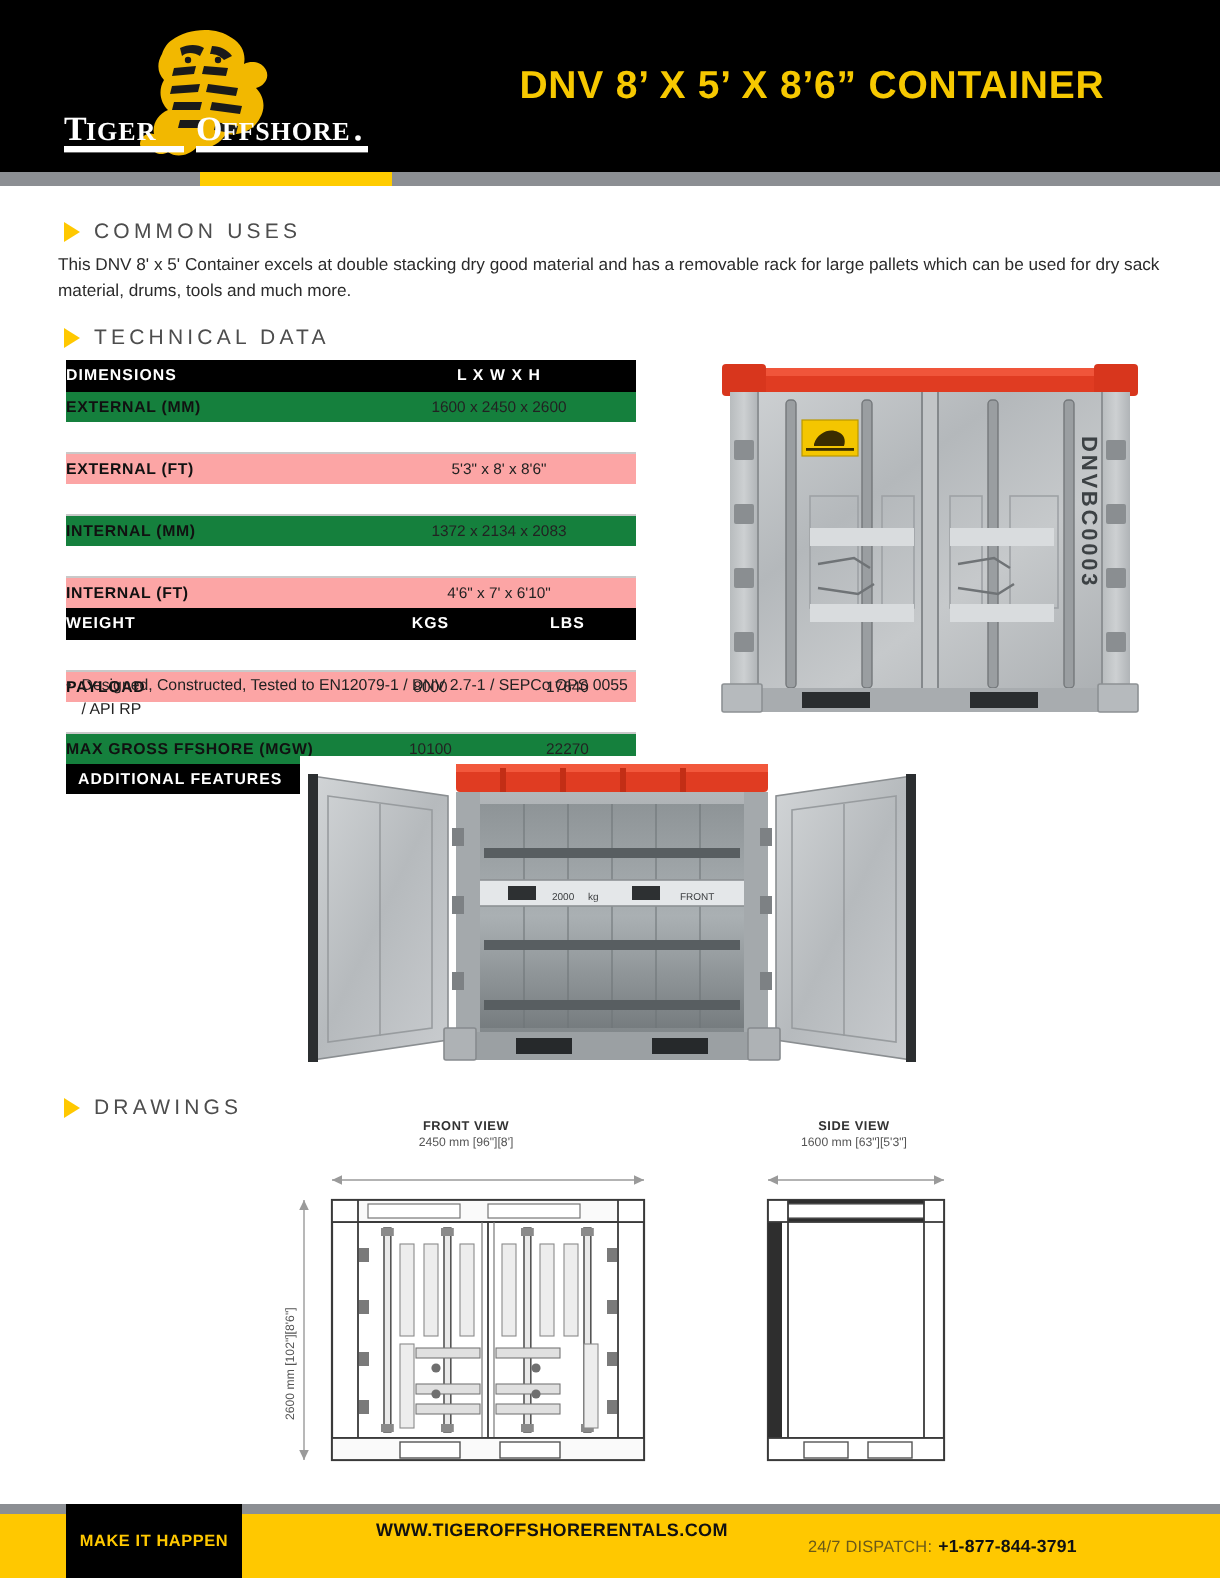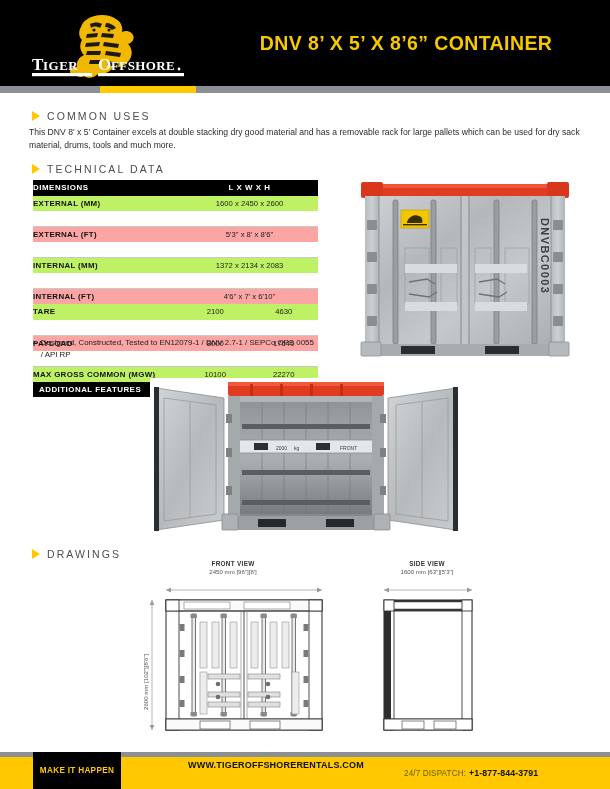--- a/index.html
+++ b/index.html
@@ -53,21 +53,21 @@
   .hdr-row td{
     background:#000;color:#fff;font-weight:bold;
     letter-spacing:0.55px;font-size:7.9px;
   }
   .lbl{
     padding-left:6px;font-weight:bold;color:#111;
     letter-spacing:0.35px;width:148px;font-size:7.9px;
   }
   .hdr-row .lbl{color:#fff;}
   .val{text-align:center;color:#222;font-size:7.7px;}
-  .row-white{background:#bef264;}
+  .row-white{background:#15803d;}
   .row-gray{background:#fca5a5;}
   .tbl .sepline td{border-bottom:1px solid #c9c9c9;height:0;padding:0;}
   .cell-border{border-left:1px solid #c9c9c9;}
   .feat-head td{background:#000;color:#fff;font-weight:bold;font-size:7.9px;letter-spacing:0.5px;padding-left:6px;}
   .feat-body{
     position:absolute;left:33px;top:334px;width:285px;
     font-size:7.9px;line-height:12.4px;color:#222;
     padding-top:3px;
   }
   .feat-body .bullet{display:flex;gap:5px;}
@@ -184,38 +184,38 @@
         <td class="val" colspan="2">1372 x 2134 x 2083</td>
       </tr>
       <tr class="sepline">
           <td colspan="3"></td>
         </tr>
       <tr class="row-gray">
         <td class="lbl">INTERNAL (FT)</td>
         <td class="val" colspan="2">4'6" x 7' x 6'10"</td>
       </tr>
 
-      <tr class="row-white">
-        <td class="lbl">TARE</td>
-        <td class="val">2100</td>
-        <td class="val cell-border">4630</td>
+      <tr class="hdr-row">
+        <td class="lbl">WEIGHT</td>
+        <td class="val">KGS</td>
+        <td class="val">LBS</td>
       </tr>
       <tr class="sepline">
           <td colspan="3"></td>
         </tr>
       <tr class="row-gray">
         <td class="lbl">PAYLOAD</td>
         <td class="val">8000</td>
         <td class="val cell-border">17640</td>
       </tr>
       <tr class="sepline">
           <td colspan="3"></td>
         </tr>
       <tr class="row-white">
-        <td class="lbl">MAX GROSS COMMON (MGW)</td>
+        <td class="lbl">MAX GROSS FFSHORE (MGW)</td>
         <td class="val">10100</td>
         <td class="val cell-border">22270</td>
       </tr>
 
       <tr class="feat-head">
         <td colspan="3">ADDITIONAL FEATURES</td>
       </tr>
     </tbody>
   </table>
 

